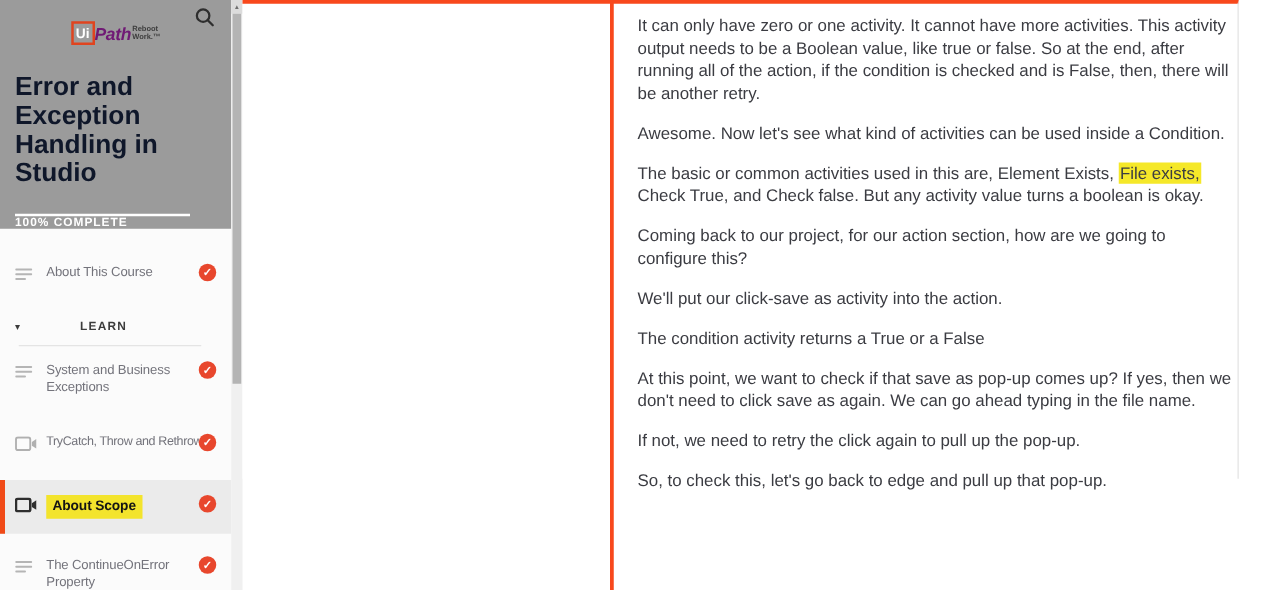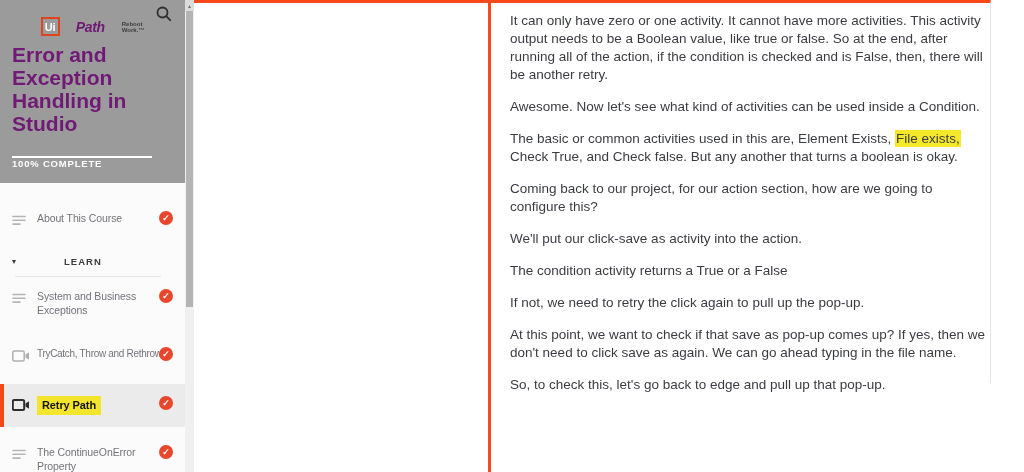--- a/index.html
+++ b/index.html
@@ -4,27 +4,27 @@
 <style>
   * { margin:0; padding:0; box-sizing:border-box; }
   html,body { width:1024px; height:472px; overflow:hidden; background:#fff;
               font-family:"Liberation Sans", sans-serif; }
   .stage { position:relative; width:1024px; height:472px; background:#fff; }
 
   
   .sidebar { position:absolute; left:0; top:0; width:185px; height:472px; background:#FBFBFB; }
   .sidebar-header { position:relative; width:185px; height:183px; background:#9B9B9B; padding:0 12px; }
   .search-btn { position:absolute; top:5px; right:12px; width:18px; height:18px; cursor:pointer; }
-  .logo-row { display:flex; justify-content:center; align-items:center; padding-top:17px; gap:16px; }
+  .logo-row { display:flex; justify-content:center; align-items:center; padding-top:17px; gap:0; }
   .ui-box { border:2px solid #E0441F; color:#fff; font-weight:bold; font-size:11px;
             width:19px; height:19px; display:flex; align-items:center; justify-content:center; }
   .path-txt { color:#701a75; font-weight:bold; font-size:14px; letter-spacing:-0.3px;font-style:italic; }
   .tagline { display:flex; flex-direction:column; line-height:6px; margin-left:1px; }
   .tagline span { font-size:6px; font-weight:bold; color:#3D3D3D; }
-  .course-title { margin-top:7px; color:#701a75; font-weight:700; font-size:21px; line-height:23px; }
+  .course-title { margin-top:22px; color:#0f172a; font-weight:700; font-size:21px; line-height:23px; }
   .progress-line { margin-top:21px; width:140px; height:2px; background:#fff; }
   .progress-label { margin-top:0; color:#fff; font-weight:bold; font-size:9.5px; letter-spacing:0.8px; }
 
   .nav { padding-top:16px; }
   .nav-item { display:flex; align-items:flex-start; padding:12px 12px; position:relative; }
   .nav-item + .nav-item { margin-top:6px; }
   .nav-item .icon-col { width:18px; flex:none; padding-top:1px; }
   .nav-item .label { flex:1; min-width:0; margin-left:7px; font-size:10.5px; letter-spacing:-0.1px;
                      line-height:14px; color:#73737B; }
   .nav-item .label.no-wrap { white-space:nowrap; font-size:10px; letter-spacing:-0.3px; }
@@ -126,21 +126,21 @@
       </div>
 
       <div class="nav-item active">
         <span class="active-bar"></span>
         <span class="icon-col">
           <svg width="18" height="12" viewBox="0 0 18 12">
             <rect x="0.8" y="1" width="11.4" height="10" rx="1.5" fill="none" stroke="#2E2E2E" stroke-width="2"></rect>
             <path d="M13.5 4.5 L17 2.2 V9.8 L13.5 7.5 Z" fill="#2E2E2E"></path>
           </svg>
         </span>
-        <span class="label"><span class="hl-chip">Retry Path</span></span>
+        <span class="label"><span class="hl-chip">About Scope</span></span>
         <span class="check">✓</span>
       </div>
 
       <div class="nav-item">
         <span class="icon-col">
           <svg width="14" height="11" viewBox="0 0 14 11">
             <line x1="1" y1="1.5" x2="13" y2="1.5" stroke="#B5B5B5" stroke-width="1.6" stroke-linecap="round"></line>
             <line x1="1" y1="5.3" x2="13" y2="5.3" stroke="#B5B5B5" stroke-width="1.6" stroke-linecap="round"></line>
             <line x1="1" y1="9.1" x2="8" y2="9.1" stroke="#B5B5B5" stroke-width="1.6" stroke-linecap="round"></line>
           </svg>
@@ -155,24 +155,24 @@
   <div class="sb">
     <div class="sb-btn">▲</div>
     <div class="sb-thumb"></div>
   </div>
 
   <div class="content-card">
     <div class="vrule"></div>
     <div class="lesson-text">
       <p>It can only have zero or one activity. It cannot have more activities. This activity output needs to be a Boolean value, like true or false. So at the end, after running all of the action, if the condition is checked and is False, then, there will be another retry.</p>
       <p>Awesome. Now let's see what kind of activities can be used inside a Condition.</p>
-      <p><span>The basic or common activities used in this are, Element Exists, </span><mark class="hl">File exists,</mark><span> Check True, and Check false. But any another that turns a boolean is okay.</span></p>
+      <p><span>The basic or common activities used in this are, Element Exists, </span><mark class="hl">File exists,</mark><span> Check True, and Check false. But any activity value turns a boolean is okay.</span></p>
       <p>Coming back to our project, for our action section, how are we going to configure this?</p>
       <p>We'll put our click-save as activity into the action.</p>
       <p>The condition activity returns a True or a False</p>
+      <p>At this point, we want to check if that save as pop-up comes up? If yes, then we don't need to click save as again. We can go ahead typing in the file name.</p>
       <p>If not, we need to retry the click again to pull up the pop-up.</p>
-      <p>At this point, we want to check if that save as pop-up comes up? If yes, then we don't need to click save as again. We can go ahead typing in the file name.</p>
       <p>So, to check this, let's go back to edge and pull up that pop-up.</p>
 
     </div>
   </div>
 
 </div>
 
 </body></html>

